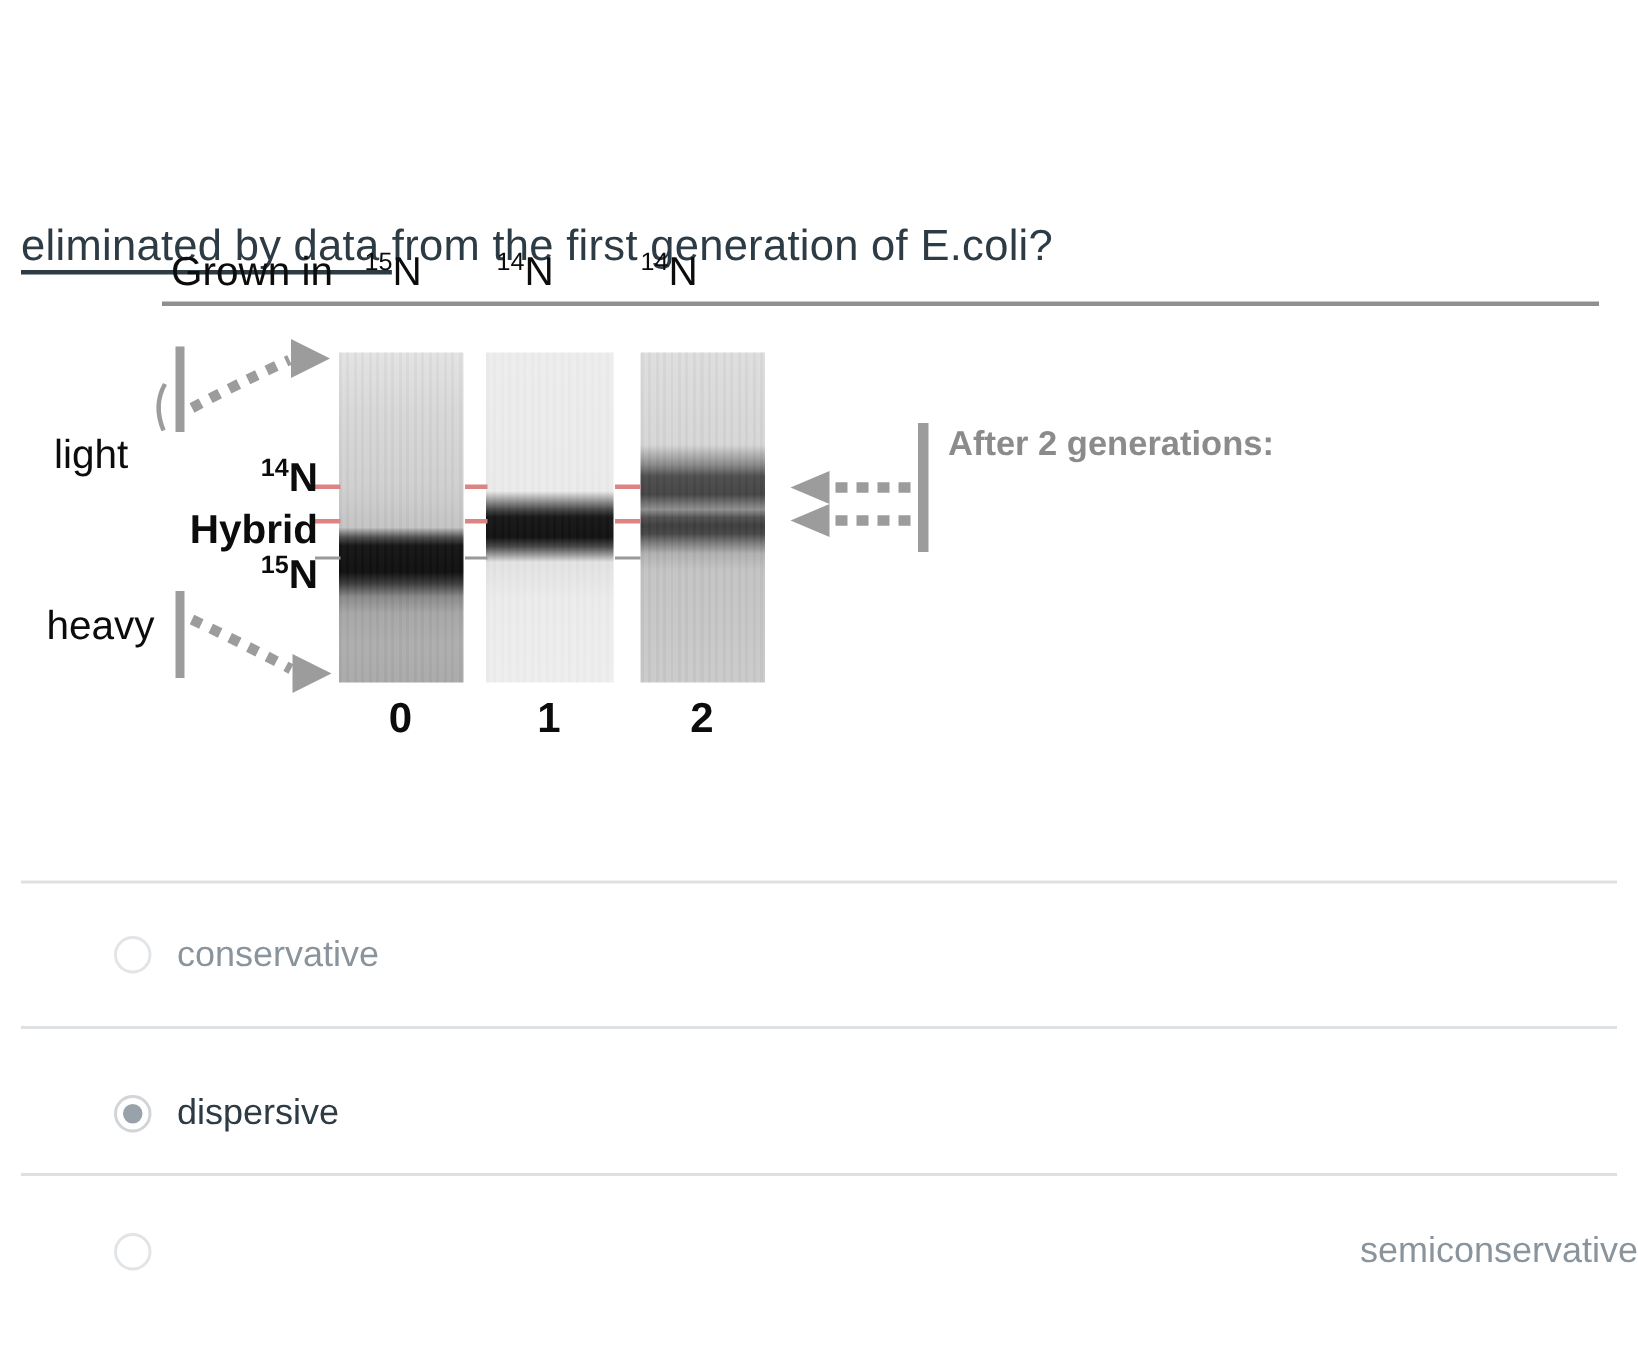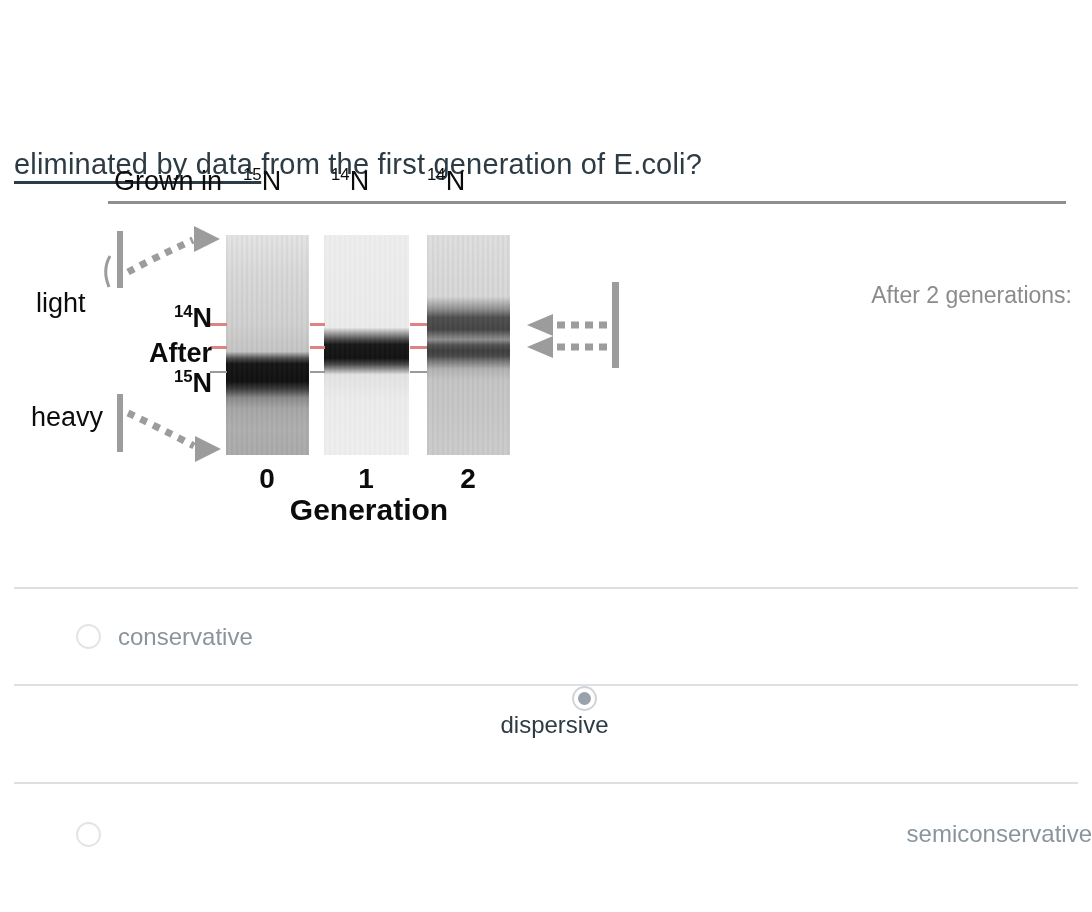--- a/index.html
+++ b/index.html
@@ -74,23 +74,22 @@
   .band-14n   { top: 143px; }
   .band-hybrid{ top: 178px; }
   .band-15n   { top: 208px; }
 
   .marker { height: 3px; }
   .marker-red  { background: #dd8383; }
   .marker-gray { background: #9a9a9a; height: 2px; }
 
   .annotation {
     left: 632px; top: 121px; width: 440px;
-    font-size: 23px; font-weight: normal; line-height: 29px; color: #8b8b8b;
+    font-size: 23px; font-weight: bold; line-height: 29px; color: #8b8b8b;
     white-space: nowrap;
-    text-align: right;
   }
 
   .gen-tick { top: 303px; font-size: 28px; font-weight: bold; transform: translateX(-50%); }
   .gen-0 { left: 267px; }
   .gen-1 { left: 366px; }
   .gen-2 { left: 468px; }
   .gen-axis-label {
     left: 369px; top: 333px; transform: translateX(-50%);
     font-size: 30px; font-weight: bold; white-space: nowrap;
   }
@@ -98,21 +97,21 @@
   .arrow-svg { position: absolute; left: 0; top: 0; width: 1092px; height: 380px; pointer-events: none; }
 
   
   .divider { position: absolute; left: 14px; width: 1064px; height: 2px; background: #dee1e3; }
   .divider-1 { top: 587px; }
   .divider-2 { top: 684px; }
   .divider-3 { top: 782px; }
 
   .option-row { position: absolute; left: 0; width: 1092px; display: flex; align-items: center; }
   .option-row-0 { top: 589px; height: 95px; }
-  .option-row-1 { top: 686px; height: 112px; flex-direction: column; }
+  .option-row-1 { top: 686px; height: 112px; }
   .option-row-2 { top: 784px; height: 100px; justify-content: space-between; }
 
   .radio {
     width: 25px; height: 25px; border-radius: 50%;
     border: 2px solid #e2e5e8; background: #ffffff;
     margin-left: 76px; flex: none;
     display: flex; align-items: center; justify-content: center;
     cursor: pointer;
   }
   .radio.selected { border-color: #d1d5d9; }
@@ -149,21 +148,21 @@
     <div class="abs marker marker-red" style="left:210px; top:186px; width:17px;"></div>
     <div class="abs marker marker-red" style="left:310px; top:186px; width:15px;"></div>
     <div class="abs marker marker-red" style="left:410px; top:186px; width:17px;"></div>
     <div class="abs marker marker-gray" style="left:210px; top:211px; width:17px;"></div>
     <div class="abs marker marker-gray" style="left:310px; top:211px; width:15px;"></div>
     <div class="abs marker marker-gray" style="left:410px; top:211px; width:17px;"></div>
 
     <span class="abs density-label density-light">light</span>
     <span class="abs density-label density-heavy">heavy</span>
     <span class="abs band-label band-14n"><sup>14</sup><span>N</span></span>
-    <span class="abs band-label band-hybrid">After</span>
+    <span class="abs band-label band-hybrid">Hybrid</span>
     <span class="abs band-label band-15n"><sup>15</sup><span>N</span></span>
 
     <svg class="arrow-svg" viewBox="0 0 1092 380">
       <g fill="#9c9c9c" stroke="none">
         <rect x="117" y="71" width="6" height="57"></rect>
         <rect x="117" y="234" width="6" height="58"></rect>
         <rect x="612" y="122" width="7" height="86"></rect>
         <polygon points="220,79 194,66 194,92"></polygon>
         <polygon points="221,289 195,276 195,302"></polygon>
         <polygon points="527,165 553,154 553,176"></polygon>
@@ -178,21 +177,20 @@
       </g>
     </svg>
 
     <div class="abs annotation">
       <div>After 2 generations:</div>
     </div>
 
     <span class="abs gen-tick gen-0">0</span>
     <span class="abs gen-tick gen-1">1</span>
     <span class="abs gen-tick gen-2">2</span>
-    <span class="abs gen-axis-label">Generation</span>
   </div>
 
   <div class="divider divider-1"></div>
 
   <div class="option-row option-row-0">
     <div class="radio" role="radio" aria-checked="false">
         <div class="dot"></div>
       </div>
     <span class="option-label">conservative</span>
   </div>

